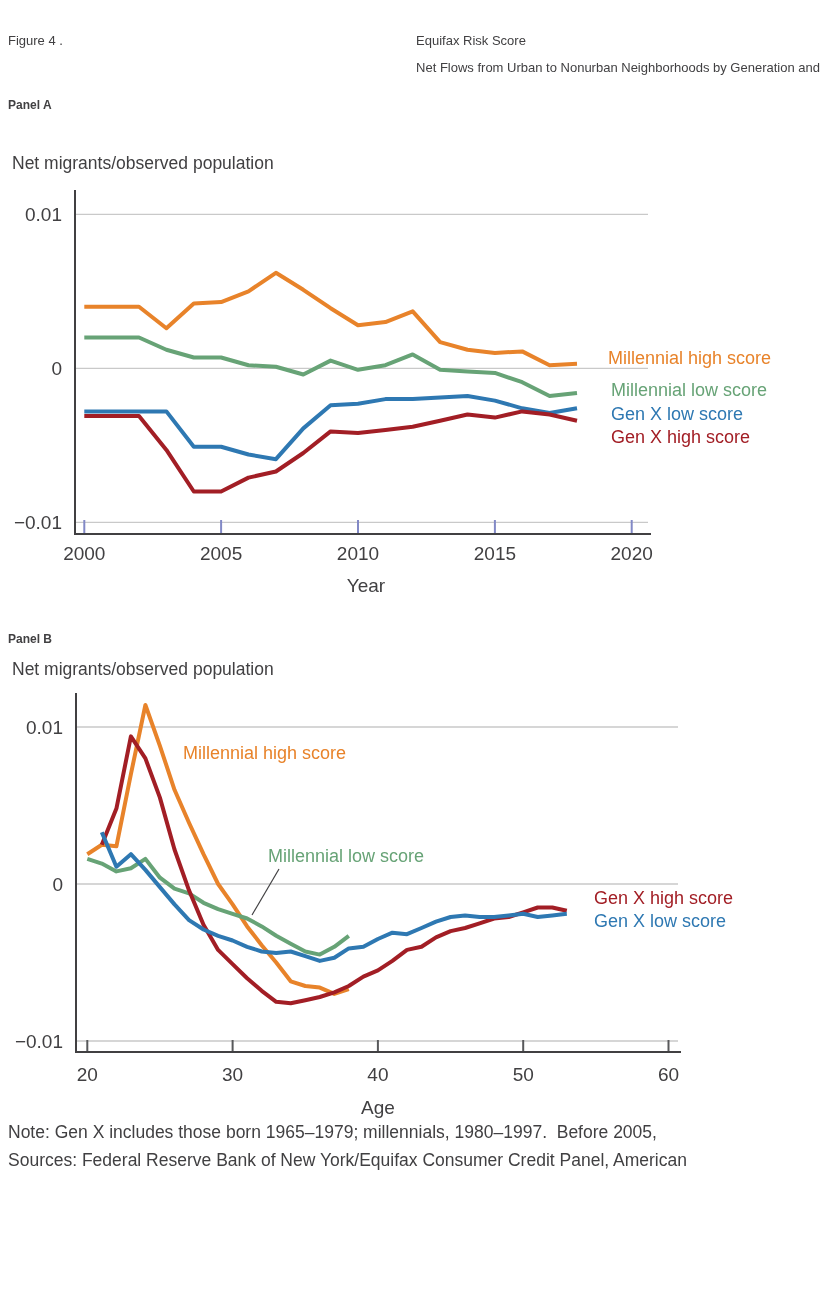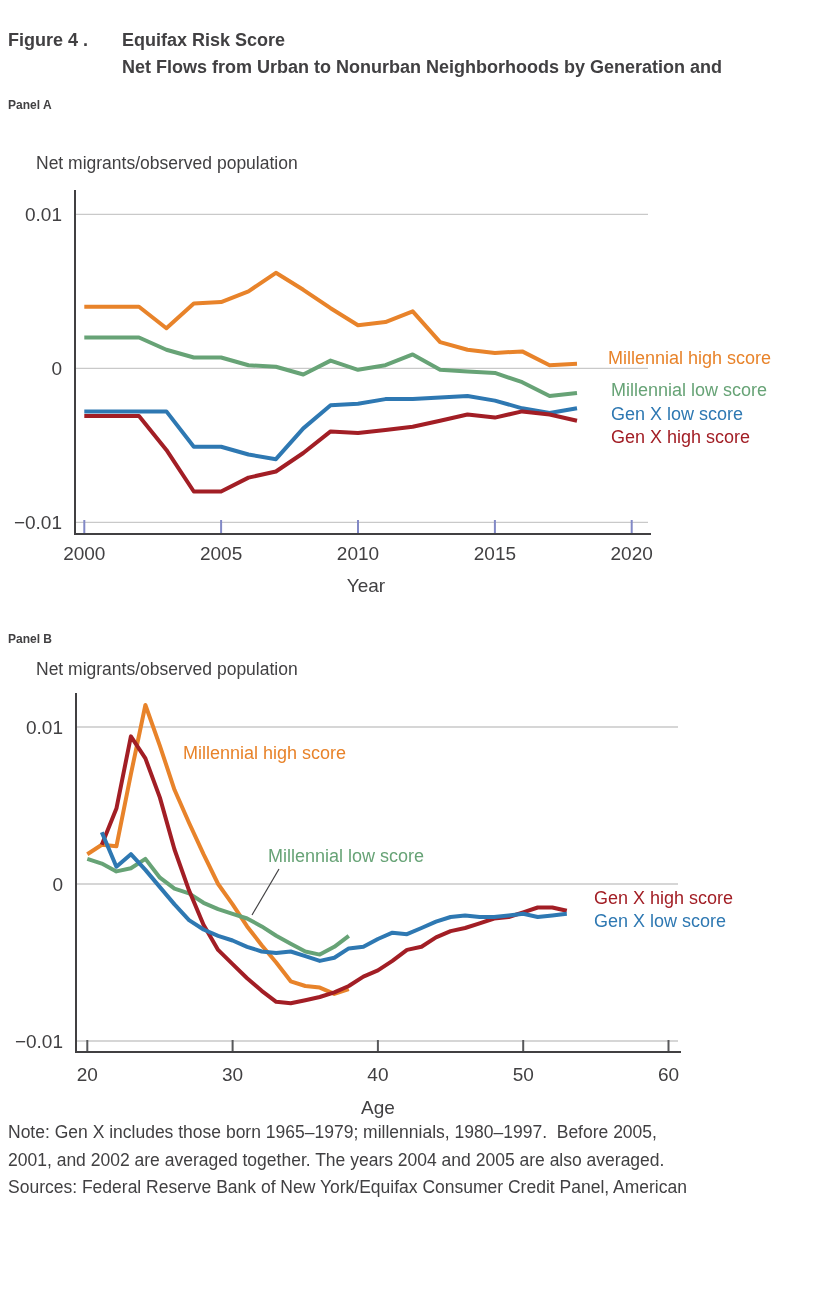--- a/index.html
+++ b/index.html
@@ -1,22 +1,22 @@
 <!DOCTYPE html>
 <html><head>
 <meta charset="utf-8">
 <style>
   html,body{margin:0;padding:0;background:#ffffff;}
   .page{position:relative;width:830px;height:1305px;background:#ffffff;
         font-family:"Liberation Sans",sans-serif;color:#414042;overflow:hidden;}
   .fig-row{position:absolute;left:8px;top:27px;width:812px;display:flex;
-           font-weight:bold;font-size:18px;line-height:27px;}
+           font-weight:normal;font-size:13px;line-height:27px;justify-content:space-between;}
   .fig-label{flex:0 0 114px;}
   .panel-label{position:absolute;left:8px;font-weight:bold;font-size:12px;line-height:20px;}
-  .ylabel{position:absolute;left:12px;font-size:17.5px;line-height:20px;margin-left:24px;}
+  .ylabel{position:absolute;left:12px;font-size:17.5px;line-height:20px;}
   #charts{position:absolute;left:0;top:0;}
   #charts text{font-family:"Liberation Sans",sans-serif;}
   .tick-t{font-size:19px;fill:#414042;}
   .leg{font-size:18px;}
   .note{position:absolute;left:8px;top:1119px;width:820px;font-size:17.5px;line-height:27.5px;}
   .note div{white-space:pre;}
 </style>
 </head>
 <body>
 
@@ -93,17 +93,16 @@
         <text x="183" y="759" fill="#E8832A" class="leg">Millennial high score</text>
         <line x1="279" y1="869" x2="252" y2="915" stroke="#414042" stroke-width="1.2"></line>
         <text x="268" y="862" fill="#67A376" class="leg">Millennial low score</text>
         <text x="594" y="904" fill="#A21E25" class="leg">Gen X high score</text>
         <text x="594" y="927" fill="#2E78B2" class="leg">Gen X low score</text>
       </g>
     </svg>
 
   <div class="note">
     <div>Note: Gen X includes those born 1965–1979; millennials, 1980–1997.  Before 2005,</div>
-    <div>2001, and 2002 are averaged together. The years 2004 and 2005 are also averaged.</div>
     <div>Sources: Federal Reserve Bank of New York/Equifax Consumer Credit Panel, American</div>
   </div>
 
 </div>
 
 </body></html>

